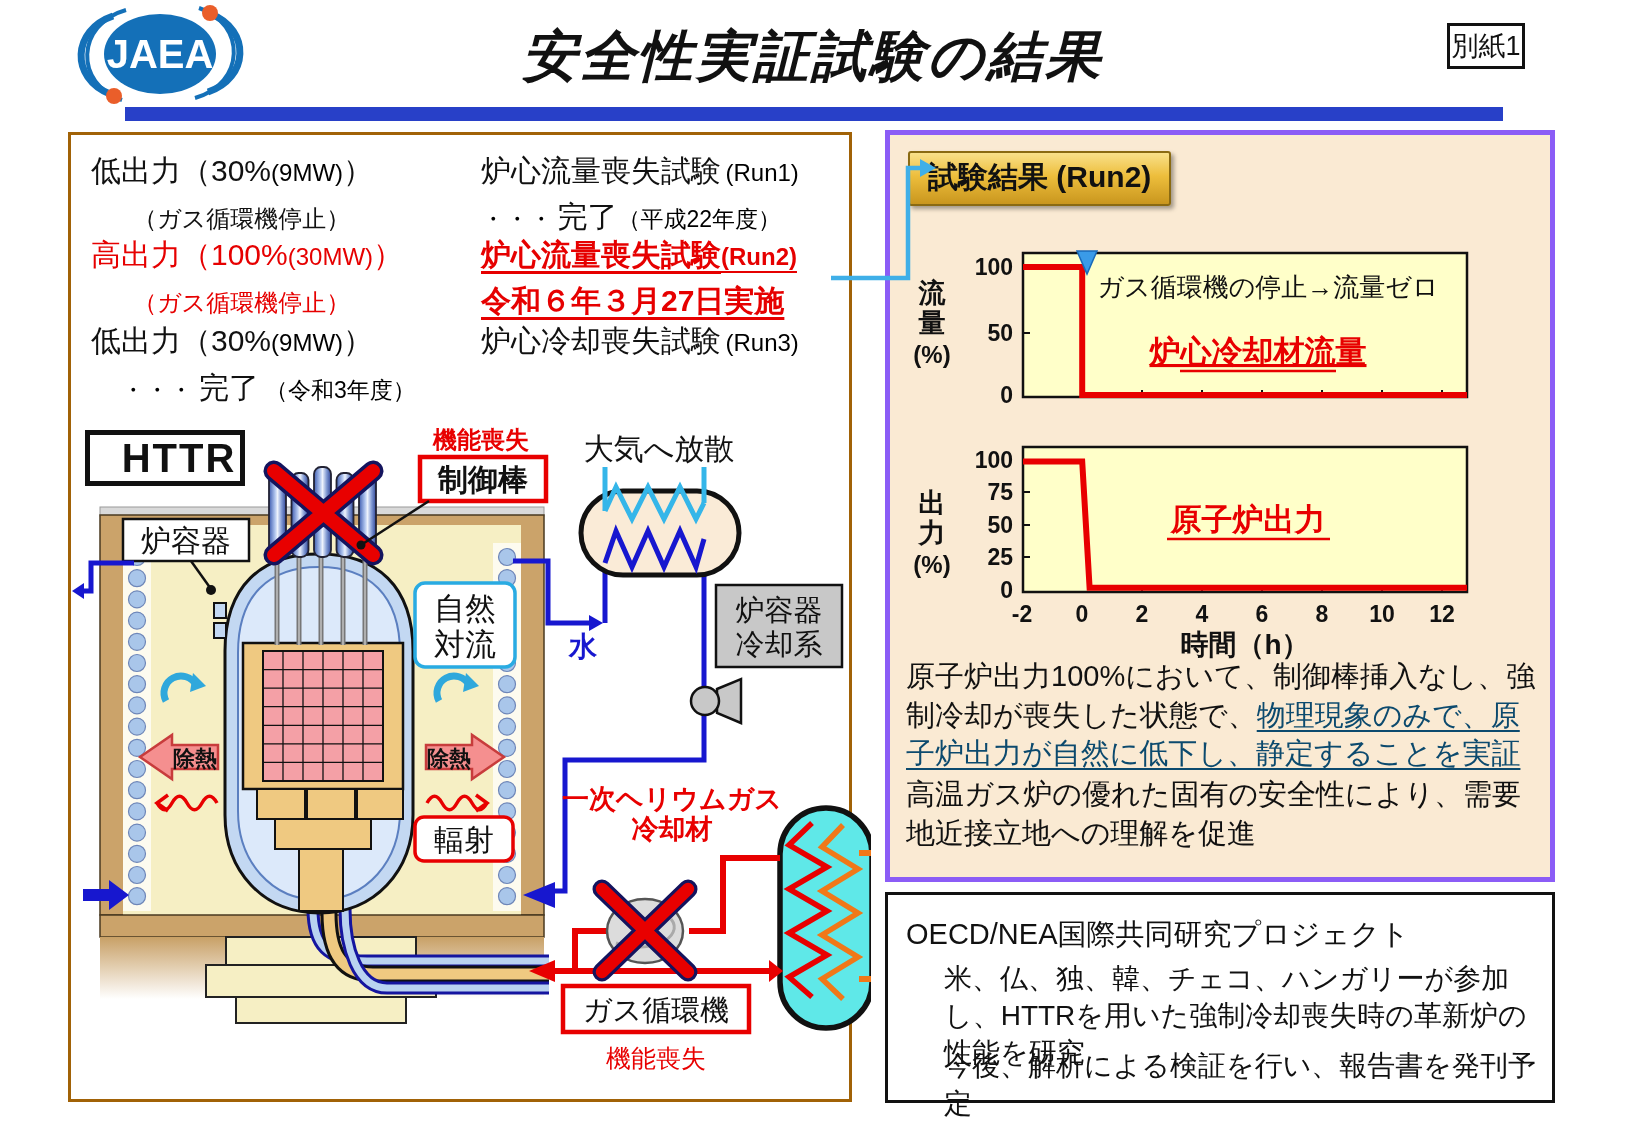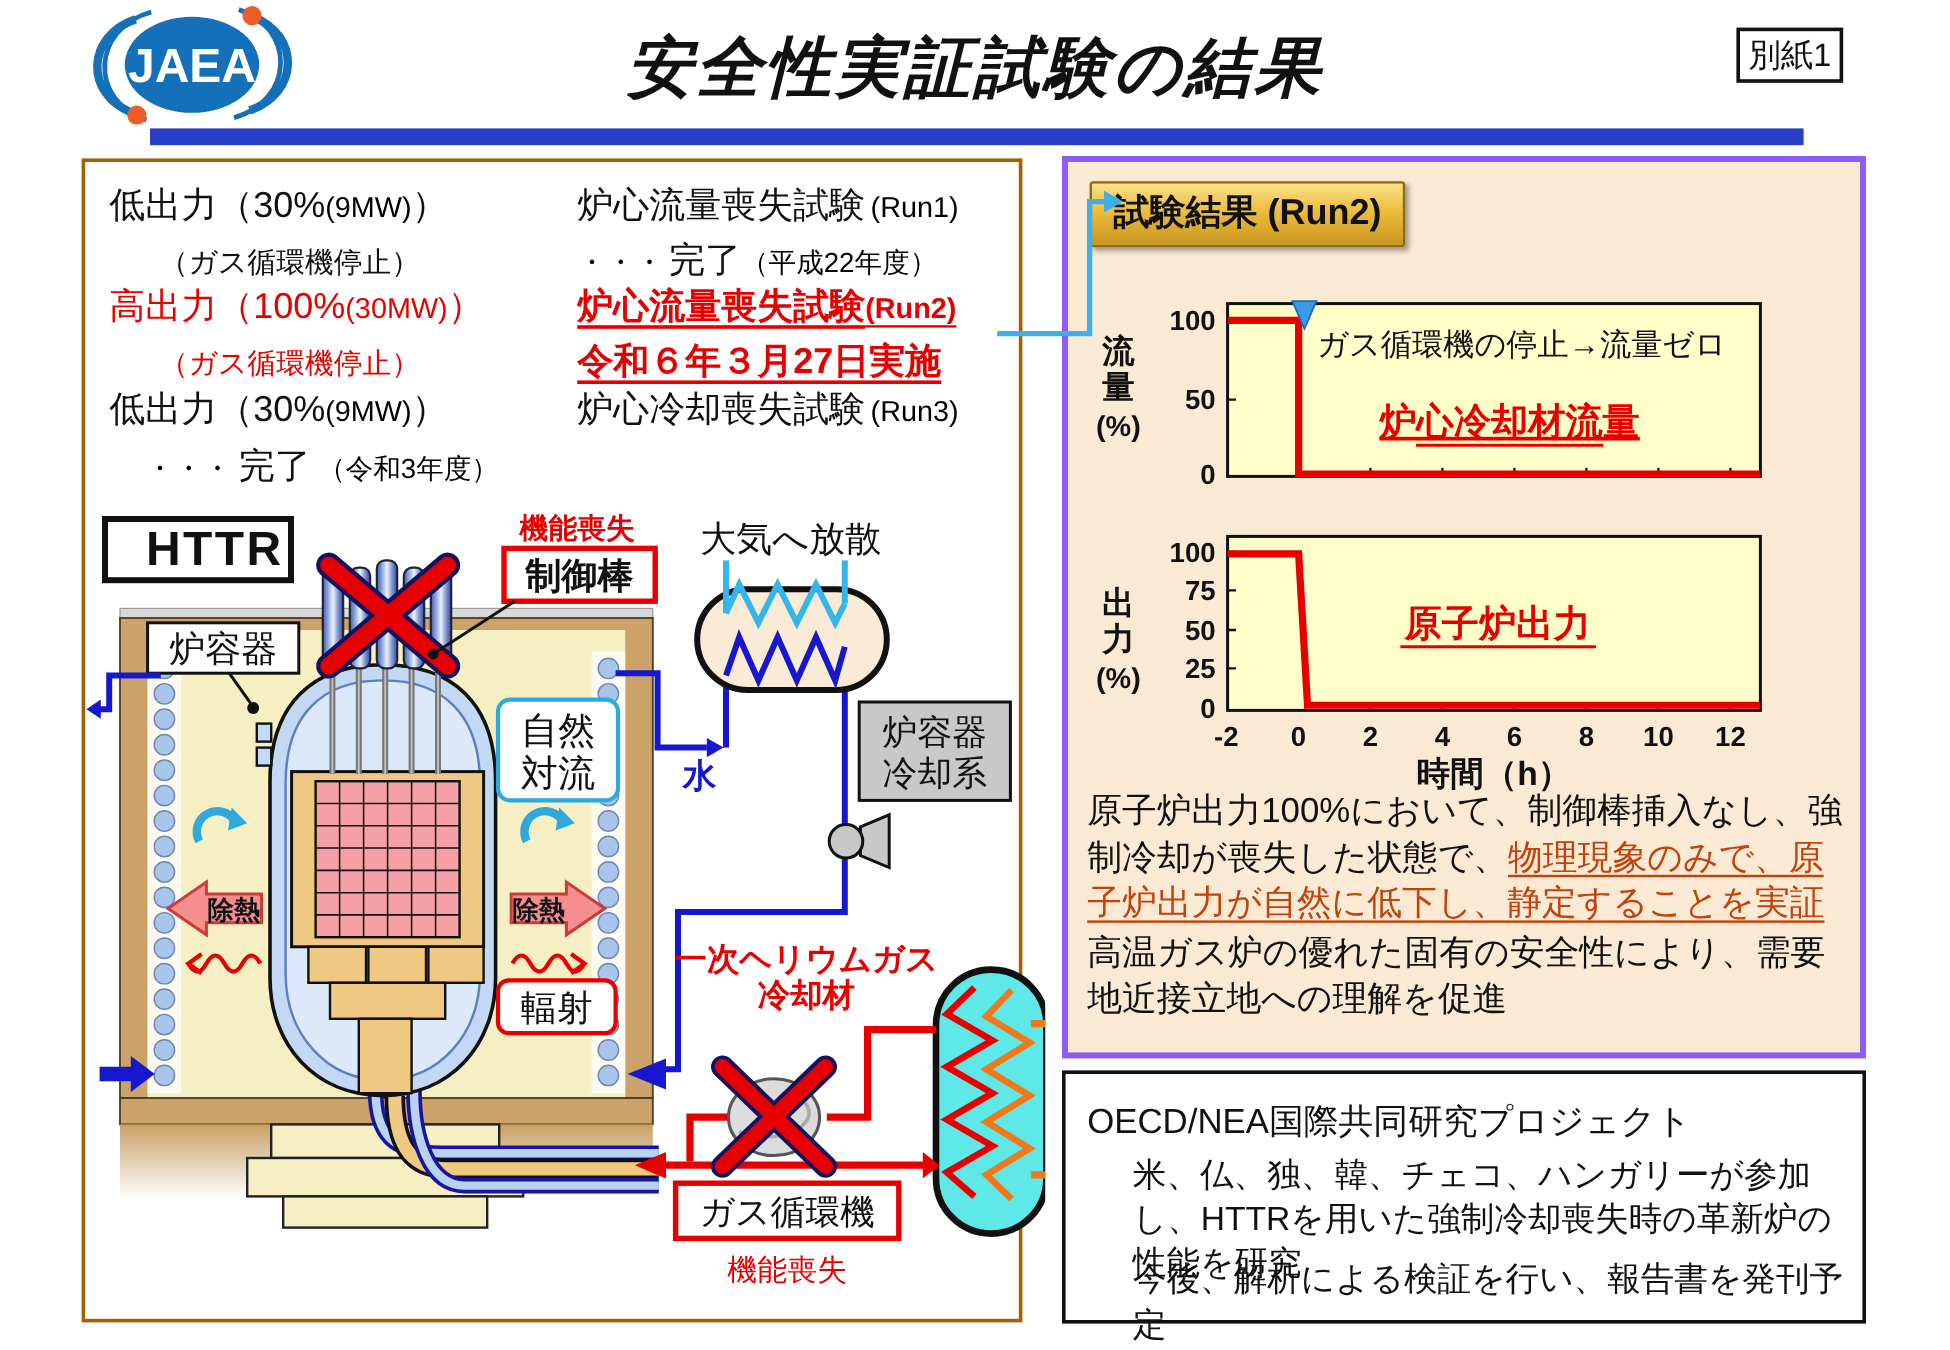--- a/index.html
+++ b/index.html
@@ -4,21 +4,21 @@
 <style>
   * { margin:0; padding:0; box-sizing:border-box; }
   html,body { background:#fff; }
   body { font-family:"Liberation Sans","DejaVu Sans",sans-serif; }
   #page { position:relative; width:1625px; height:1125px; background:#fff; overflow:hidden; }
 
   
   #logo { position:absolute; left:58px; top:4px; }
   #title { position:absolute; left:0; right:0; top:20px; text-align:center;
            font-size:55px; font-weight:bold; color:#111; letter-spacing:3px;font-style:italic; }
-  #sheet-tag { position:absolute; left:1447px; top:23px; width:89px; height:46px;
+  #sheet-tag { position:absolute; left:1447px; top:23px; width:78px; height:46px;
            border:3px solid #111; font-size:27px; color:#111; display:flex;
            align-items:center; justify-content:center; background:#fff; }
   #blue-bar { position:absolute; left:125px; top:107px; width:1378px; height:14px; background:#2840C8; }
 
   
   #left-panel { position:absolute; left:68px; top:132px; width:784px; height:970px;
            border:3px solid #a16207; background:#fff; }
   .trow { position:absolute; left:20px; width:745px; }
   .trow .l1 { display:grid; grid-template-columns:390px 1fr; align-items:baseline; }
   .trow .l2 { display:grid; grid-template-columns:390px 1fr; align-items:baseline; margin-top:5px; }
@@ -42,21 +42,21 @@
   #result-panel { position:absolute; left:885px; top:130px; width:670px; height:752px;
            border:5px solid #8b5cf6; background:#FAEAD3; }
   #result-header { position:absolute; left:18px; top:16px; padding:4px 18px 6px 18px;
            font-size:30px; font-weight:bold; color:#111;
            background:linear-gradient(180deg,#F9E08A 0%,#EDBE3C 45%,#C9961E 100%);
            border:2px solid #8a6a12; border-radius:3px; box-shadow:3px 3px 4px rgba(0,0,0,.35); }
   #charts-svg { position:absolute; left:0; top:95px; }
   .notes { position:absolute; left:16px; width:640px; font-size:29px; color:#111; line-height:1.33; }
   #note1 { top:522px; }
   #note2 { top:640px; }
-  .red-u { color:#c2410c; text-decoration:underline; text-underline-offset:5px;font-family:Liberation Serif, serif; }
+  .red-u { color:#0c4a6e; text-decoration:underline; text-underline-offset:5px;font-family:Liberation Serif, serif; }
 
   
   #oecd-panel { position:absolute; left:885px; top:892px; width:670px; height:211px;
            border:3px solid #111; background:#fff; }
   #oecd-title { position:absolute; left:18px; top:20px; font-size:29px; color:#111; }
   #oecd-line1 { position:absolute; left:56px; top:66px; width:595px; font-size:28px; color:#111; line-height:1.32; }
   #oecd-line2 { position:absolute; left:56px; top:152px; width:595px; font-size:28px; color:#111; }
 
   
   text { font-family:"Liberation Sans","DejaVu Sans",sans-serif; }

